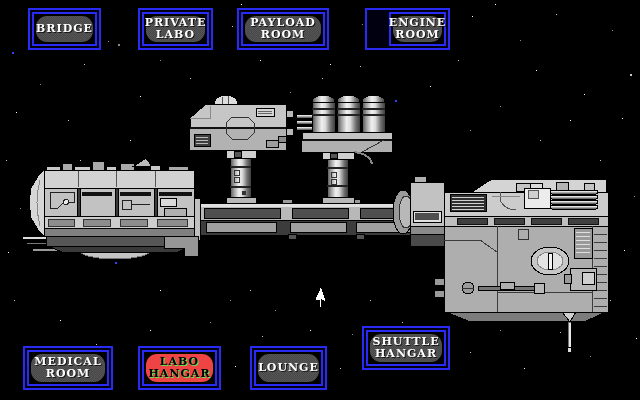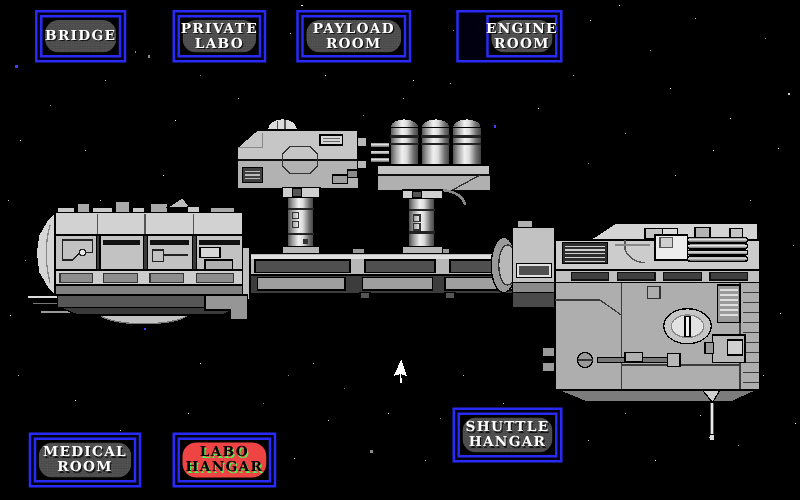--- a/index.html
+++ b/index.html
@@ -409,20 +409,28 @@
 
   <div class="btn active" style="left:138px; top:346px; width:83px; height:44px;">
     <div class="btn-inner">
       <div class="btn-face">
         <span>LABO</span>
         <span>HANGAR</span>
       </div>
     </div>
   </div>
 
+  <div class="btn" style="left:250px; top:346px; width:77px; height:44px;">
+    <div class="btn-inner">
+      <div class="btn-face">
+        <span>LOUNGE</span>
+
+      </div>
+    </div>
+  </div>
 
   <div class="btn" style="left:362px; top:326px; width:88px; height:44px;">
     <div class="btn-inner">
       <div class="btn-face">
         <span>SHUTTLE</span>
         <span>HANGAR</span>
       </div>
     </div>
   </div>
 

